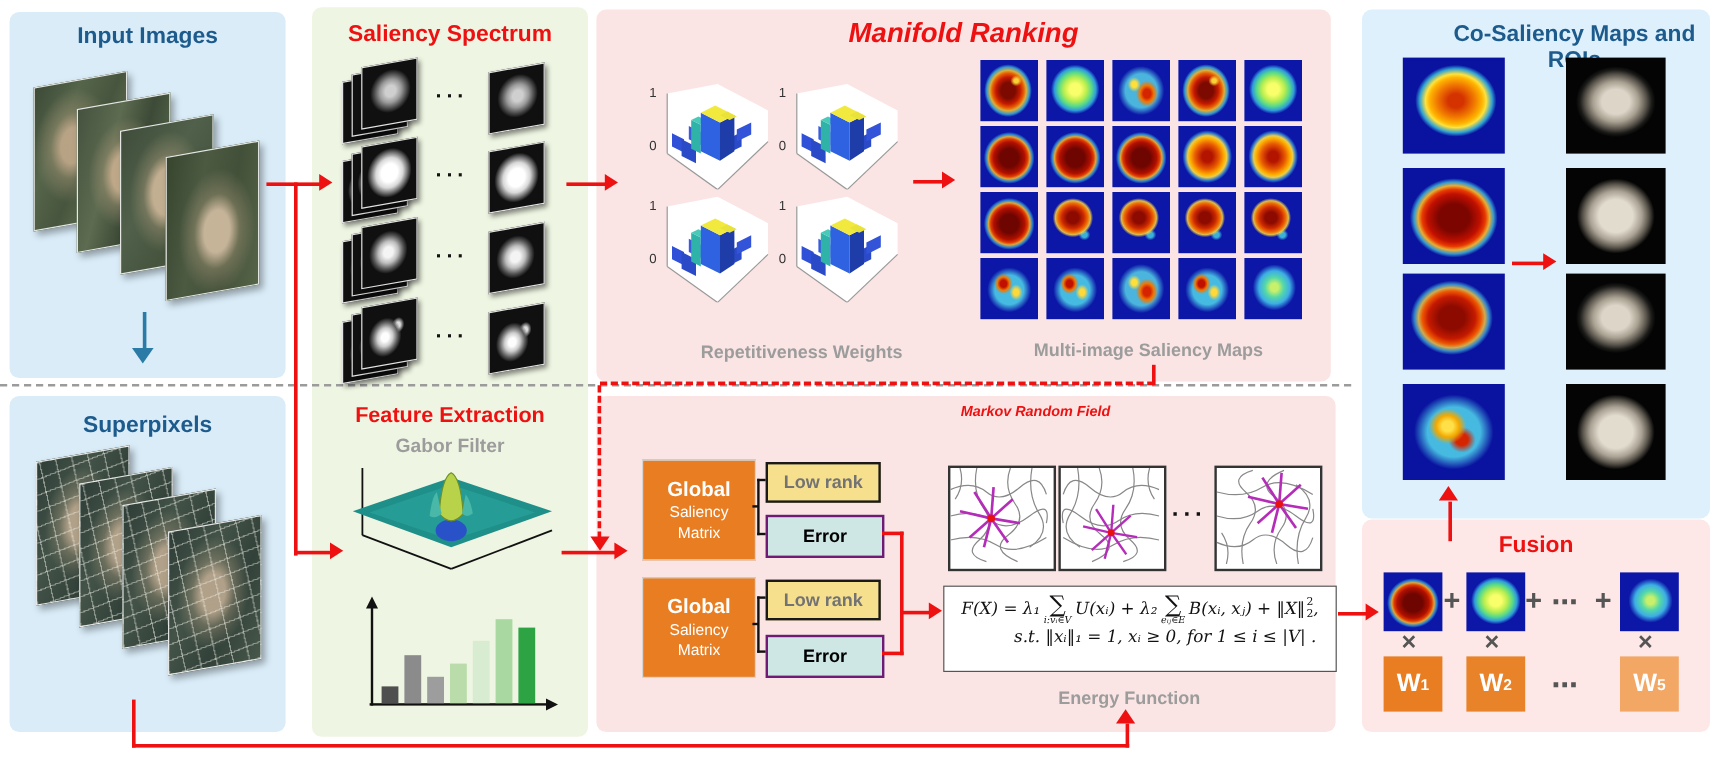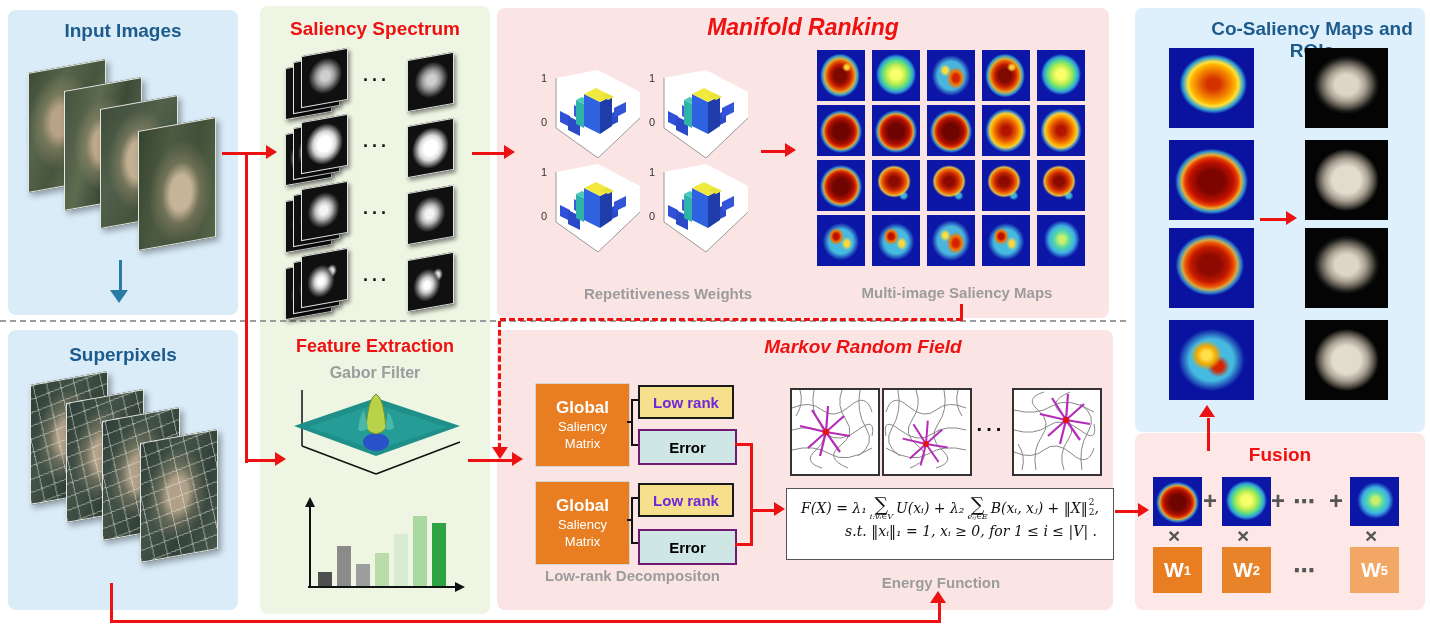--- a/index.html
+++ b/index.html
@@ -62,21 +62,21 @@
   
   .fmap{position:absolute;width:49px;height:49px;background-color:#0c17a8;}
   .fsym{position:absolute;color:#555;font-weight:bold;}
 
   
   .obox{position:absolute;width:93px;height:82px;background:#e87d21;border:1px solid #d5d5d5;
         color:#fff;text-align:center;display:flex;flex-direction:column;justify-content:center;line-height:1.3;}
   .obox .b1{font-weight:bold;font-size:17px;}
   .obox .b2{font-size:13px;}
   .ybox{position:absolute;width:92px;height:30px;background:#f6e08e;border:2px solid #1a1a1a;
-        font-weight:bold;font-size:15px;color:#6d28d9;display:flex;align-items:center;justify-content:center;}
+        font-weight:bold;font-size:15px;color:#737373;display:flex;align-items:center;justify-content:center;}
   .tbox{position:absolute;width:95px;height:32px;background:#cfe7e4;border:2px solid #701a75;
         font-weight:bold;font-size:15px;color:#000;display:flex;align-items:center;justify-content:center;}
   .blk{position:absolute;background:#111;}
 
   
   .gbox{position:absolute;width:86px;height:84px;background:#fff;border:2px solid #333;}
 
   
   .formula-box{position:absolute;left:786px;top:488px;width:328px;height:72px;background:#fff;
                border:1.5px solid #555;font-family:"DejaVu Serif","Liberation Serif",serif;
@@ -297,21 +297,21 @@
       <div class="mcell g-redc"></div>
       <div class="mcell g-redc"></div>
       <div class="mcell g-scat"></div>
       <div class="mcell g-scat"></div>
       <div class="mcell g-mix"></div>
       <div class="mcell g-scat"></div>
       <div class="mcell g-cool"></div>
     </div>
   <div class="gray-t" style="left:827px;top:284px;width:260px">Multi-image Saliency Maps</div>
 
-  <div class="ptitle red-ti" style="left:497px;top:336px;width:732px;font-size:19px">Markov Random Field</div>
+  <div class="ptitle red-ti" style="left:497px;top:336px;width:732px;font-size:12px">Markov Random Field</div>
 
   <div class="obox" style="left:535px;top:383px">
     <span class="b1">Global</span>
     <span class="b2">Saliency</span>
     <span class="b2">Matrix</span>
   </div>
   <div class="ybox" style="left:638px;top:385px">Low rank</div>
   <div class="tbox" style="left:638px;top:429px">Error</div>
   <div class="blk" style="left:631px;top:399px;width:2px;height:47px"></div>
   <div class="blk" style="left:631px;top:399px;width:7px;height:2px"></div>
@@ -323,21 +323,20 @@
     <span class="b2">Saliency</span>
     <span class="b2">Matrix</span>
   </div>
   <div class="ybox" style="left:638px;top:483px">Low rank</div>
   <div class="tbox" style="left:638px;top:529px">Error</div>
   <div class="blk" style="left:631px;top:497px;width:2px;height:47px"></div>
   <div class="blk" style="left:631px;top:497px;width:7px;height:2px"></div>
   <div class="blk" style="left:631px;top:542px;width:7px;height:2px"></div>
   <div class="blk" style="left:627px;top:519px;width:5px;height:2px"></div>
 
-  <div class="gray-t" style="left:515px;top:567px;width:235px">Low-rank Decompositon</div>
 
   <div class="gbox" style="left:790px;top:388px">
     <svg width="82" height="80" viewBox="0 0 82 80">
         <use href="#gcells"></use>
         <use href="#gstar" transform="translate(34,42)"></use>
       </svg>
   </div>
   <div class="gbox" style="left:882px;top:388px">
     <svg width="82" height="80" viewBox="0 0 82 80">
         <use href="#gcells" transform="scale(-1,1) translate(-82,0)"></use>

